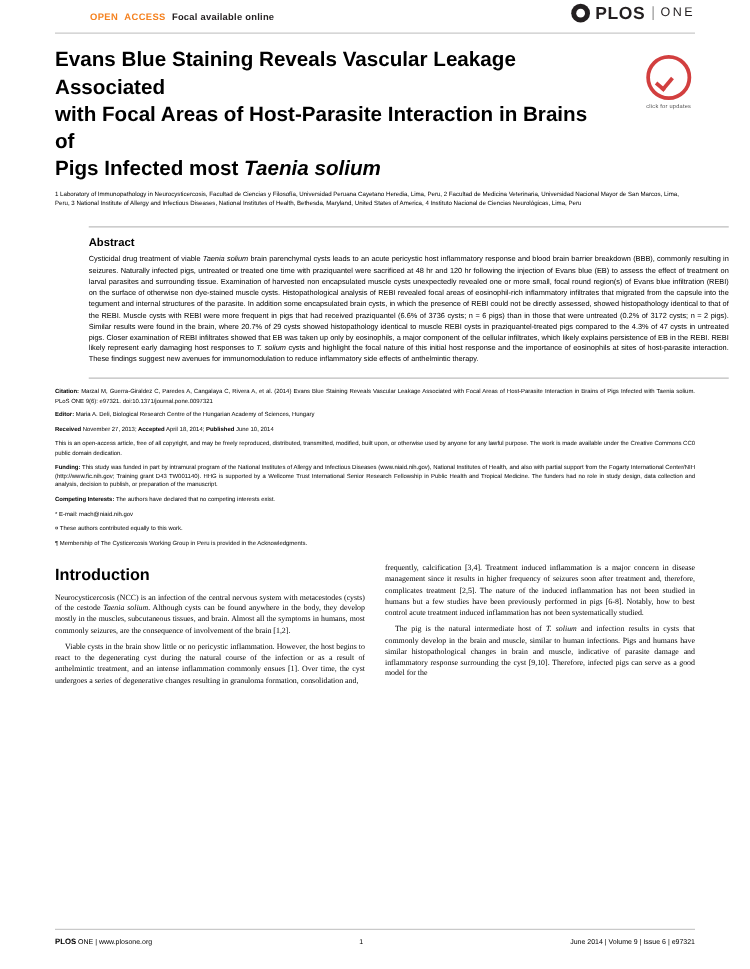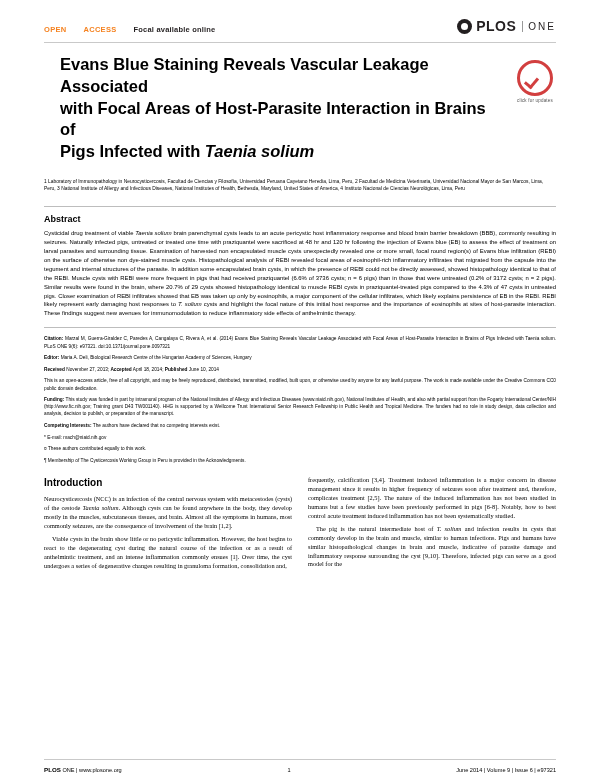--- a/index.html
+++ b/index.html
@@ -26,24 +26,24 @@
   .topbar {
     position: absolute;
     left: 0; top: 0;
     width: 600px;
     height: 26px;
     background: #ffffff;
     display: flex;
     align-items: center;
   }
   .oa-badge {
-    margin-left: 44px;
+    margin-left: 72px;
     display: flex;
     align-items: center;
-    gap: 17px;
+    gap: 5px;
     font-family: "Liberation Sans", sans-serif;
   }
   .oa-open {
     color: #f58220;
     font-weight: bold;
     font-size: 7.5px;
     letter-spacing: .3px;
   }
   .oa-text {
     color: #231f20;
@@ -126,21 +126,21 @@
     color: #555;
     margin-top: 2px;
     letter-spacing: .2px;
   }
   
   .title {
     font-family: "Liberation Sans", sans-serif;
     font-weight: bold;
     font-size: 16.5px;
     line-height: 1.32;
-    margin: 16px;
+    margin: 0;
     padding-top: 38px;
     width: 430px;
     color: #000;
   }
   .title .ital { font-style: italic; }
   
   .authors {
     font-family: "Liberation Sans", sans-serif;
     font-weight: bold;
     font-size: 8.2px;
@@ -156,20 +156,21 @@
     width: 512px;
     color: #000;
   }
   
   .abstract-box {
     margin-top: 13px;
     border-top: 1px solid #bdbdbd;
     border-bottom: 1px solid #bdbdbd;
     padding: 7px 0 9px 0;
     width: 512px;
+    margin-left: 27px;
   }
   .abstract-title {
     font-family: "Liberation Sans", sans-serif;
     font-weight: bold;
     font-size: 9px;
     margin-bottom: 5px;
   }
   .abstract-body {
     font-family: "Liberation Sans", sans-serif;
     font-size: 5.9px;
@@ -198,21 +199,21 @@
   .col {
     width: 248px;
     font-family: "Liberation Serif", serif;
     font-size: 6.3px;
     line-height: 1.42;
     text-align: justify;
   }
   .sec-head {
     font-family: "Liberation Sans", sans-serif;
     font-weight: bold;
-    font-size: 10px;
+    font-size: 13px;
     margin: 0 0 5px 0;
   }
   .col p { margin: 0 0 4px 0; text-indent: 8px; }
   .col p.first { text-indent: 0; }
   .col .ital { font-style: italic; }
   
   .footer {
     position: absolute;
     left: 44px;
     bottom: 18px;
@@ -256,21 +257,21 @@
   <div class="rule" style="top:26px;"></div>
 
   <div class="crossmark">
     <div class="cm-circle"></div>
     <div class="cm-label">click for updates</div>
   </div>
 
   <h1 class="title">
     <span>Evans Blue Staining Reveals Vascular Leakage Associated</span><br>
     <span>with Focal Areas of Host-Parasite Interaction in Brains of</span><br>
-    <span>Pigs Infected with </span><span class="ital">Taenia solium</span>
+    <span>Pigs Infected most </span><span class="ital">Taenia solium</span>
   </h1>
 
   <div class="affil">1 Laboratory of Immunopathology in Neurocysticercosis, Facultad de Ciencias y Filosofía, Universidad Peruana Cayetano Heredia, Lima, Peru, 2 Facultad de Medicina Veterinaria, Universidad Nacional Mayor de San Marcos, Lima, Peru, 3 National Institute of Allergy and Infectious Diseases, National Institutes of Health, Bethesda, Maryland, United States of America, 4 Instituto Nacional de Ciencias Neurológicas, Lima, Peru</div>
 
   <div class="abstract-box">
     <div class="abstract-title">Abstract</div>
     <div class="abstract-body">
       <span>Cysticidal drug treatment of viable </span><span class="ital">Taenia solium</span><span> brain parenchymal cysts leads to an acute pericystic host inflammatory response and blood brain barrier breakdown (BBB), commonly resulting in seizures. Naturally infected pigs, untreated or treated one time with praziquantel were sacrificed at 48 hr and 120 hr following the injection of Evans blue (EB) to assess the effect of treatment on larval parasites and surrounding tissue. Examination of harvested non encapsulated muscle cysts unexpectedly revealed one or more small, focal round region(s) of Evans blue infiltration (REBI) on the surface of otherwise non dye-stained muscle cysts. Histopathological analysis of REBI revealed focal areas of eosinophil-rich inflammatory infiltrates that migrated from the capsule into the tegument and internal structures of the parasite. In addition some encapsulated brain cysts, in which the presence of REBI could not be directly assessed, showed histopathology identical to that of the REBI. Muscle cysts with REBI were more frequent in pigs that had received praziquantel (6.6% of 3736 cysts; n = 6 pigs) than in those that were untreated (0.2% of 3172 cysts; n = 2 pigs). Similar results were found in the brain, where 20.7% of 29 cysts showed histopathology identical to muscle REBI cysts in praziquantel-treated pigs compared to the 4.3% of 47 cysts in untreated pigs. Closer examination of REBI infiltrates showed that EB was taken up only by eosinophils, a major component of the cellular infiltrates, which likely explains persistence of EB in the REBI. REBI likely represent early damaging host responses to </span><span class="ital">T. solium</span><span> cysts and highlight the focal nature of this initial host response and the importance of eosinophils at sites of host-parasite interaction. These findings suggest new avenues for immunomodulation to reduce inflammatory side effects of anthelmintic therapy.</span>
     </div>
   </div>

